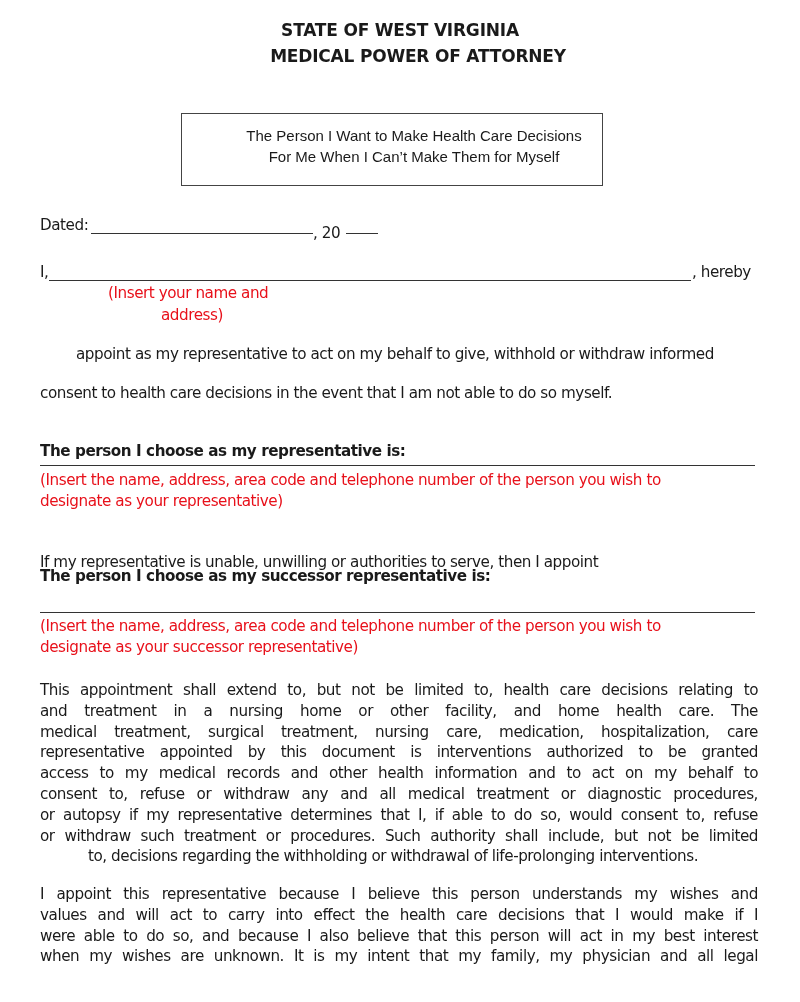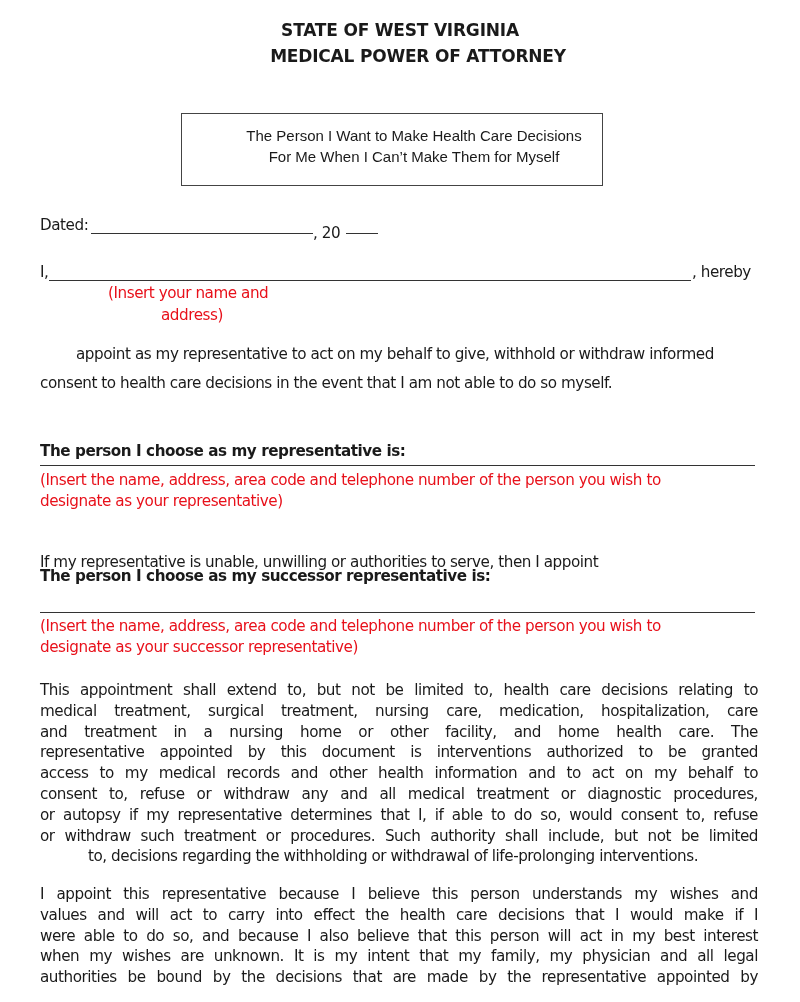--- a/index.html
+++ b/index.html
@@ -32,44 +32,43 @@
 <div class="abs txt" style="left:313px; top:216px;margin-top:8px;">, 20</div>
 <div class="abs line" style="left:346px; top:233px; width:32px;"></div>
 
 <div class="abs txt" style="left:40px; top:263px;">I,</div>
 <div class="abs line" style="left:49px; top:280px; width:642px;"></div>
 <div class="abs txt" style="left:692px; top:263px;">, hereby</div>
 <div class="abs txt red" style="left:108px; top:284px;">(Insert your name and</div>
 <div class="abs txt red" style="left:161px; top:306px;">address)</div>
 
 <div class="abs txt" style="left:40px; top:345px;margin-left:36px;">appoint as my representative to act on my behalf to give, withhold or withdraw informed</div>
-<div class="abs txt" style="left:40px; top:374px;">consent to health care decisions in the event that I am not able to do so myself.</div>
+<div class="abs txt" style="left:40px; top:384px;">consent to health care decisions in the event that I am not able to do so myself.</div>
 
 <div class="abs txt bold" style="left:40px; top:408px;">The person I choose as my representative is:</div>
 <div class="abs line" style="left:40px; top:465px; width:715px;"></div>
 <div class="abs txt red" style="left:40px; top:471px;">(Insert the name, address, area code and telephone number of the person you wish to</div>
 <div class="abs txt red" style="left:40px; top:492px;">designate as your representative)</div>
 
 <div class="abs txt bold" style="left:40px; top:533px;">The person I choose as my successor representative is:</div>
 <div class="abs txt" style="left:40px; top:553px;">If my representative is unable, unwilling or authorities to serve, then I appoint</div>
 <div class="abs line" style="left:40px; top:612px; width:715px;"></div>
 <div class="abs txt red" style="left:40px; top:617px;">(Insert the name, address, area code and telephone number of the person you wish to</div>
 <div class="abs txt red" style="left:40px; top:638px;text-align:center;">designate as your successor representative)</div>
 
 <div class="abs para" style="top:680px;">
   <span class="ln">This appointment shall extend to, but not be limited to, health care decisions relating to</span>
+  <span class="ln">and treatment in a nursing home or other facility, and home health care. The</span>
   <span class="ln">medical treatment, surgical treatment, nursing care, medication, hospitalization, care</span>
-  <span class="ln">and treatment in a nursing home or other facility, and home health care. The</span>
   <span class="ln">representative appointed by this document is interventions authorized to be granted</span>
   <span class="ln">access to my medical records and other health information and to act on my behalf to</span>
   <span class="ln">consent to, refuse or withdraw any and all medical treatment or diagnostic procedures,</span>
   <span class="ln">or autopsy if my representative determines that I, if able to do so, would consent to, refuse</span>
   <span class="ln">or withdraw such treatment or procedures. Such authority shall include, but not be limited</span>
   <span class="ln last">to, decisions regarding the withholding or withdrawal of life-prolonging interventions.</span>
 </div>
 
 <div class="abs para" style="top:884px;">
   <span class="ln">I appoint this representative because I believe this person understands my wishes and</span>
   <span class="ln">values and will act  to carry into effect the health care decisions that I would make if I</span>
   <span class="ln">were able to do so, and because I also believe that this person will act in my best interest</span>
   <span class="ln">when my wishes are unknown. It is my intent that my family, my physician and all legal</span>
-  <span class="ln">authorities be bound by the decisions that are made by the representative appointed by</span>
 </div>
 
 </body></html>

